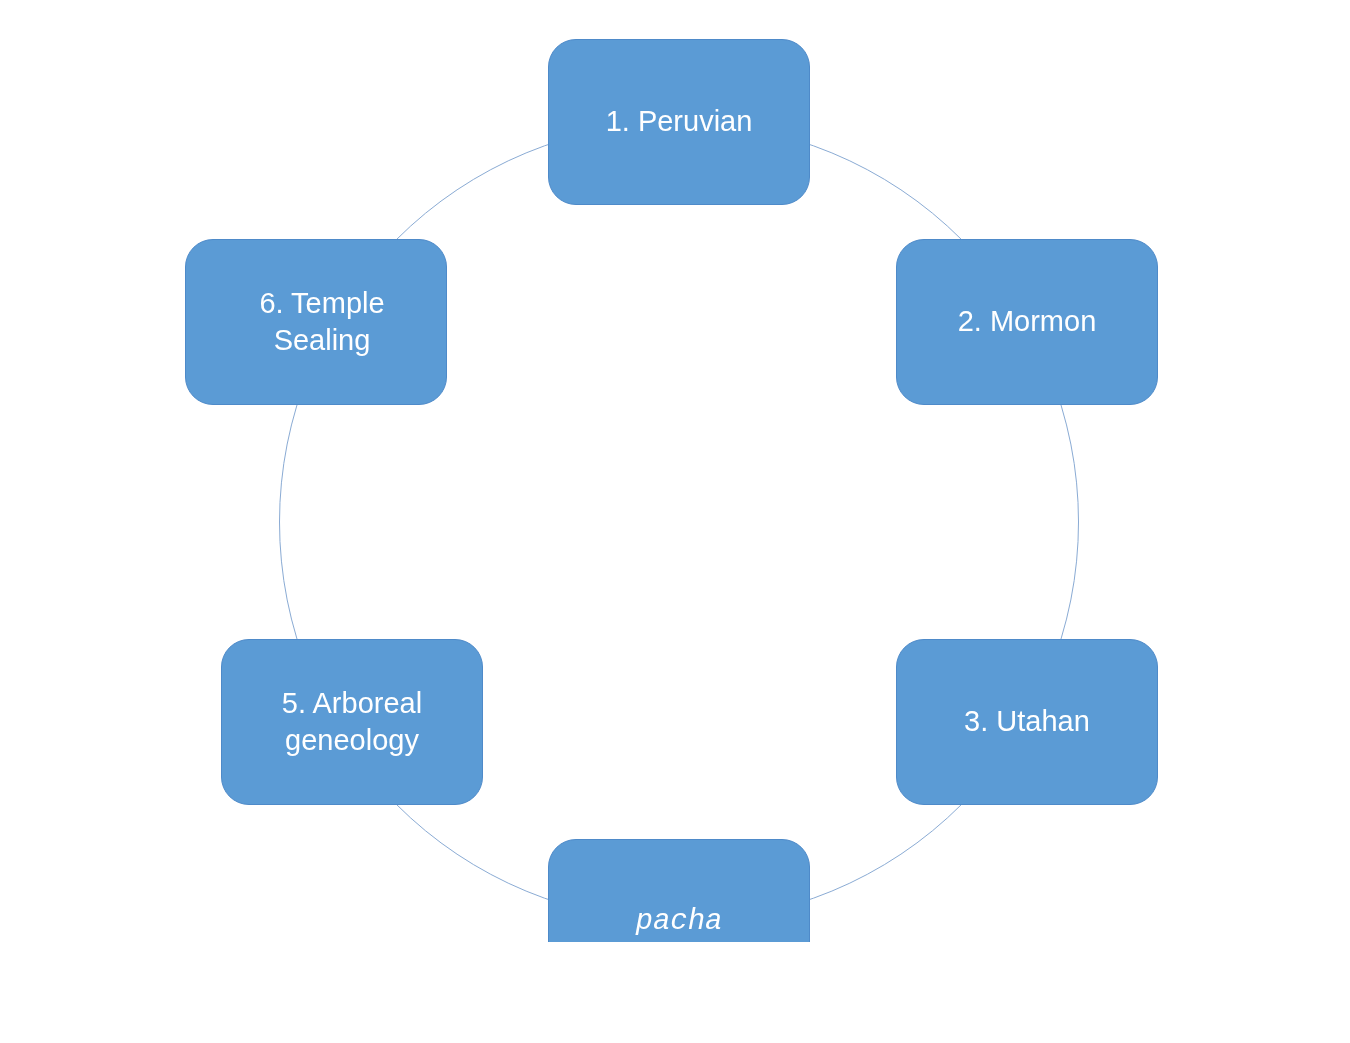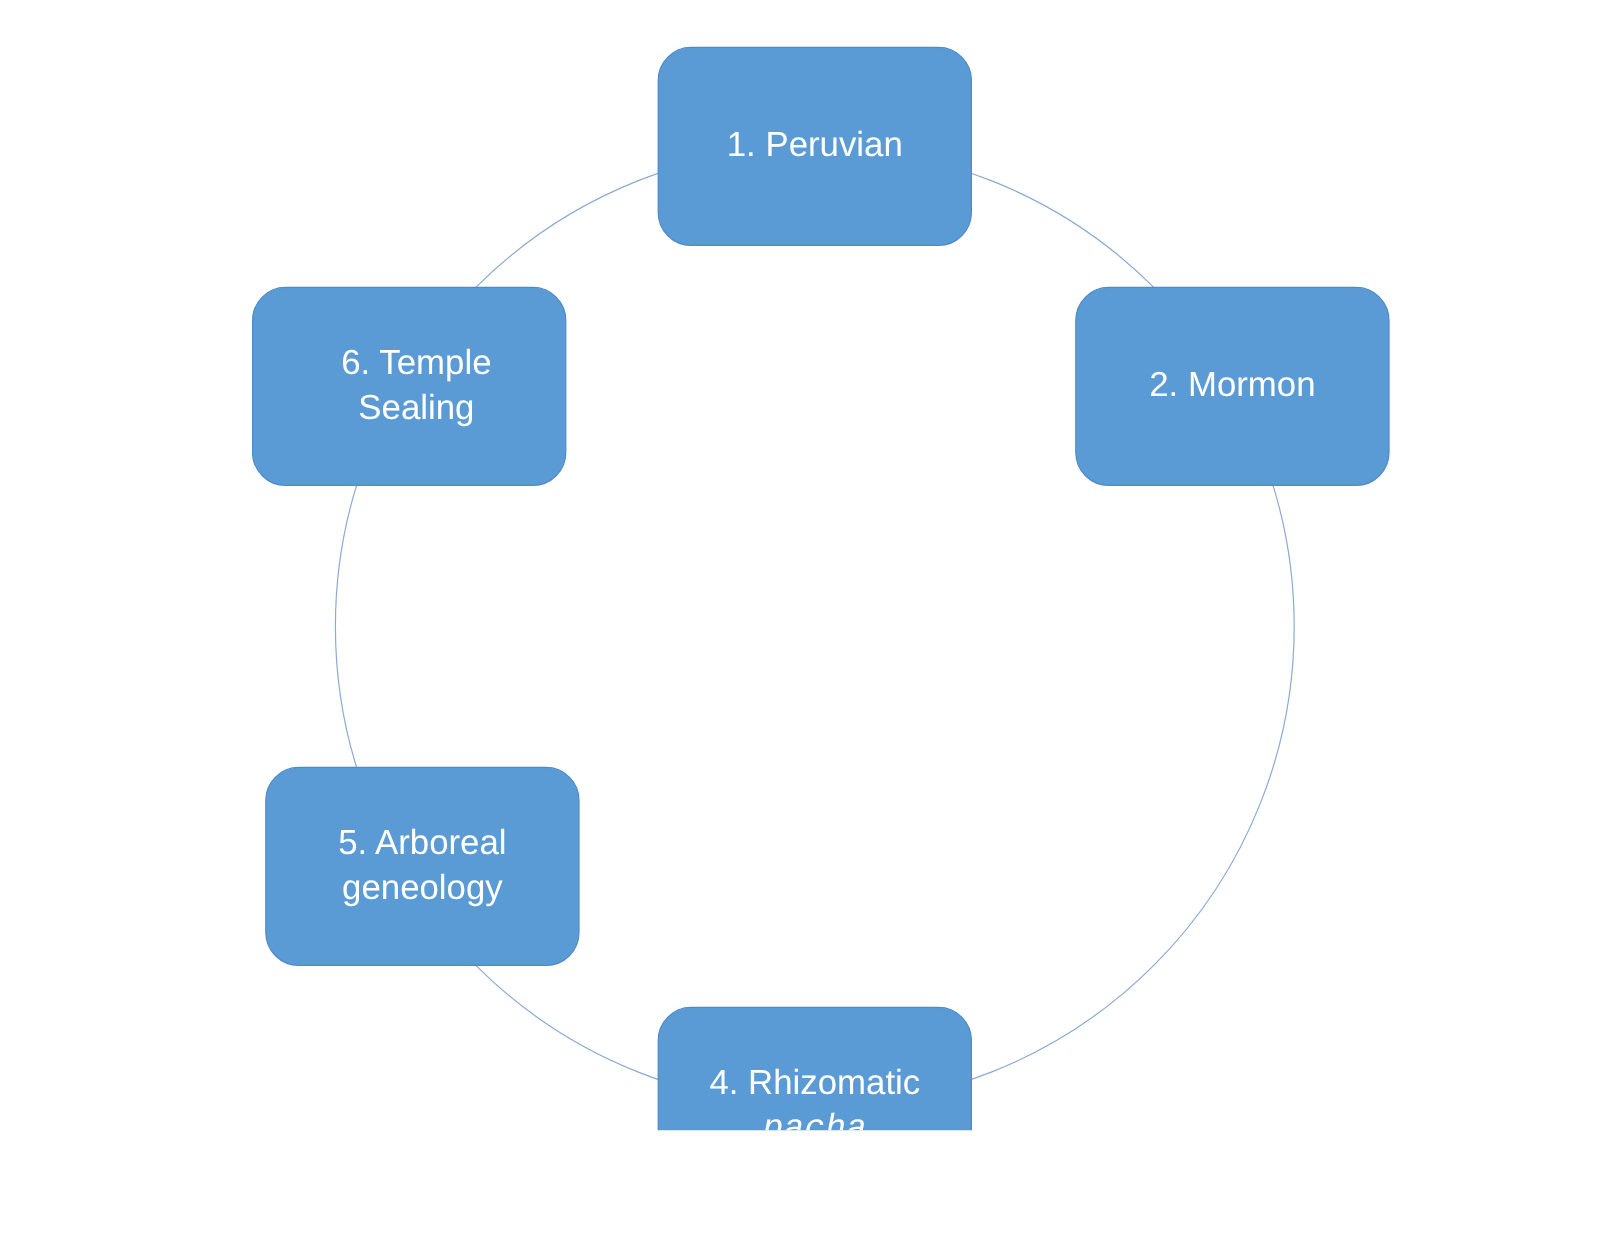--- a/index.html
+++ b/index.html
@@ -43,21 +43,21 @@
     font-size: 29px;
     line-height: 1.28;
     padding: 8px 28px;
     z-index: 2;
   }
   .n1 { left: 548px; top: 39px;  }
   .n2 { left: 896px; top: 239px; }
   .n3 { left: 896px; top: 639px; }
   .n4 { left: 548px; top: 839px; }
   .n5 { left: 202px; top: 639px; margin-left: 19px; }
-  .n6 { left: 210px; top: 239px; padding-left: 40px; }
+  .n6 { left: 185px; top: 239px; padding-left: 40px; }
   .node .line2-italic {
     display: block;
     font-style: italic;
     font-family: Liberation Mono, monospace;
   }
   .node .line2-italic:empty { display: none; }
 </style>
 </head>
 <body>
 
@@ -68,23 +68,26 @@
   <div class="node n1">
     <span>1. Peruvian</span>
 
   </div>
 
   <div class="node n2">
     <span>2. Mormon</span>
 
   </div>
 
+  <div class="node n3">
+    <span>3. Utahan</span>
+
+  </div>
 
   <div class="node n4">
-    <span>4. Rhizomatic</span>
     <span class="line2-italic">pacha</span>
   </div>
 
   <div class="node n5">
     <span>5. Arboreal geneology</span>
 
   </div>
 
   <div class="node n6">
     <span>6. Temple Sealing</span>

